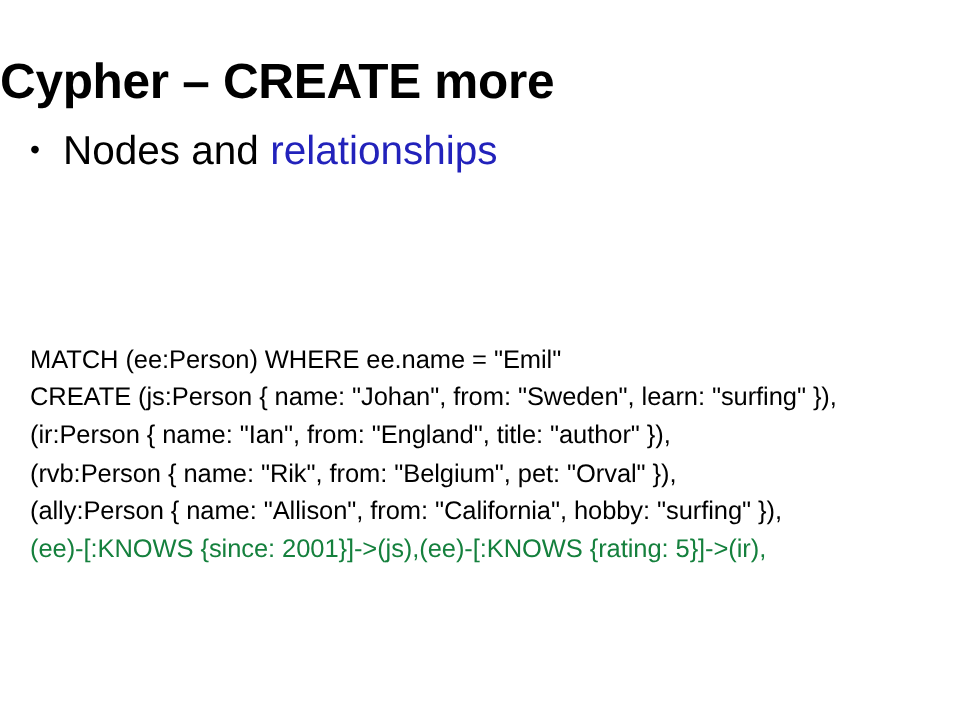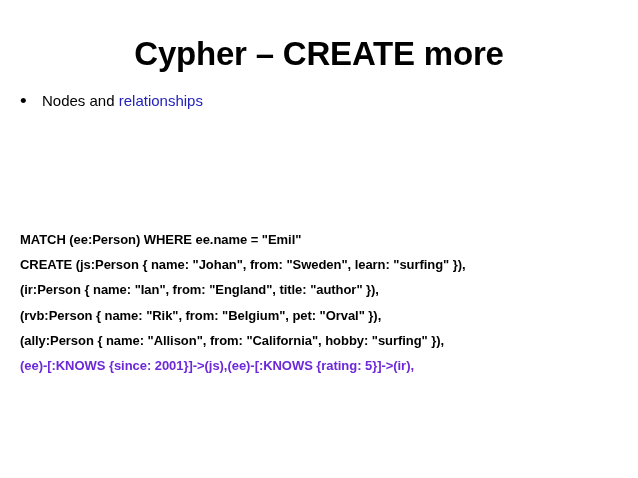--- a/index.html
+++ b/index.html
@@ -24,21 +24,20 @@
     height: 478px;
     background: #ffffff;
   }
 
   
   .slide-title {
     position: absolute;
     left: 0;
     top: 34px;
     width: 638px;
-    text-align: center;
     font-size: 33px;
     font-weight: bold;
     line-height: 40px;
     letter-spacing: -0.2px;
     color: #000000;
     white-space: nowrap;
   }
 
   
   .bullet-list {
@@ -46,21 +45,21 @@
     left: 14px;
     top: 86px;
     width: 610px;
     margin: 0;
     padding: 0;
     list-style: none;
   }
   .bullet-item {
     position: relative;
     padding-left: 28px;
-    font-size: 15px;
+    font-size: 27px;
     line-height: 29px;
     color: #000000;
     margin-bottom: 1px;
   }
   .bullet-item::before {
     content: "\2022";
     position: absolute;
     left: 6px;
     top: 0;
     font-size: 19px;
@@ -73,29 +72,29 @@
 
   
   .code-block {
     position: absolute;
     left: 20px;
     top: 227px;
     width: 600px;
   }
   .code-line {
     font-family: "Liberation Sans", sans-serif;
-    font-size: 13px;
-    font-weight: bold;
+    font-size: 17px;
+    font-weight: normal;
     line-height: 25.2px;
     white-space: pre;
     color: #000000;
     letter-spacing: -0.05px;
   }
   .code-line.rel {
-    color: #6d28d9;
+    color: #15803d;
   }
 </style>
 </head>
 <body>
 
 <div class="slide">
 
   <div class="slide-title">Cypher – CREATE more</div>
 
   <ul class="bullet-list">

